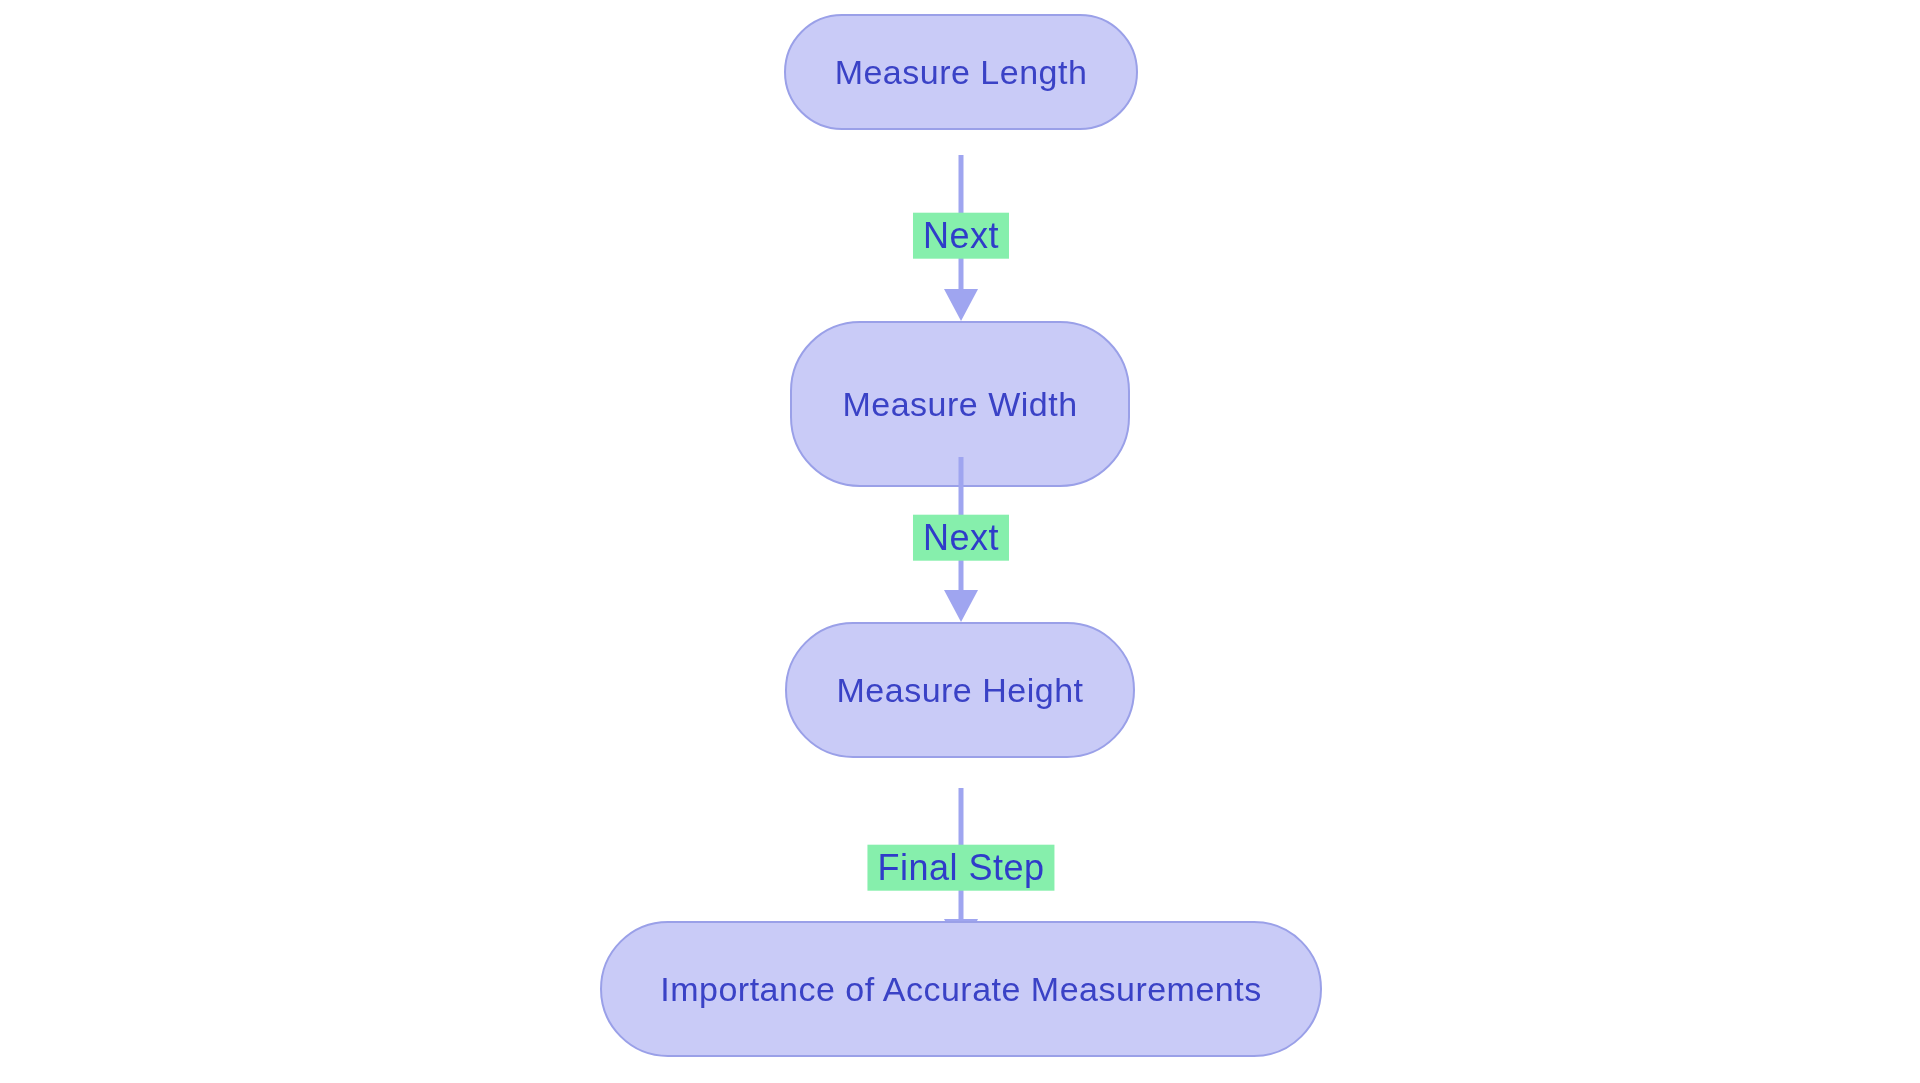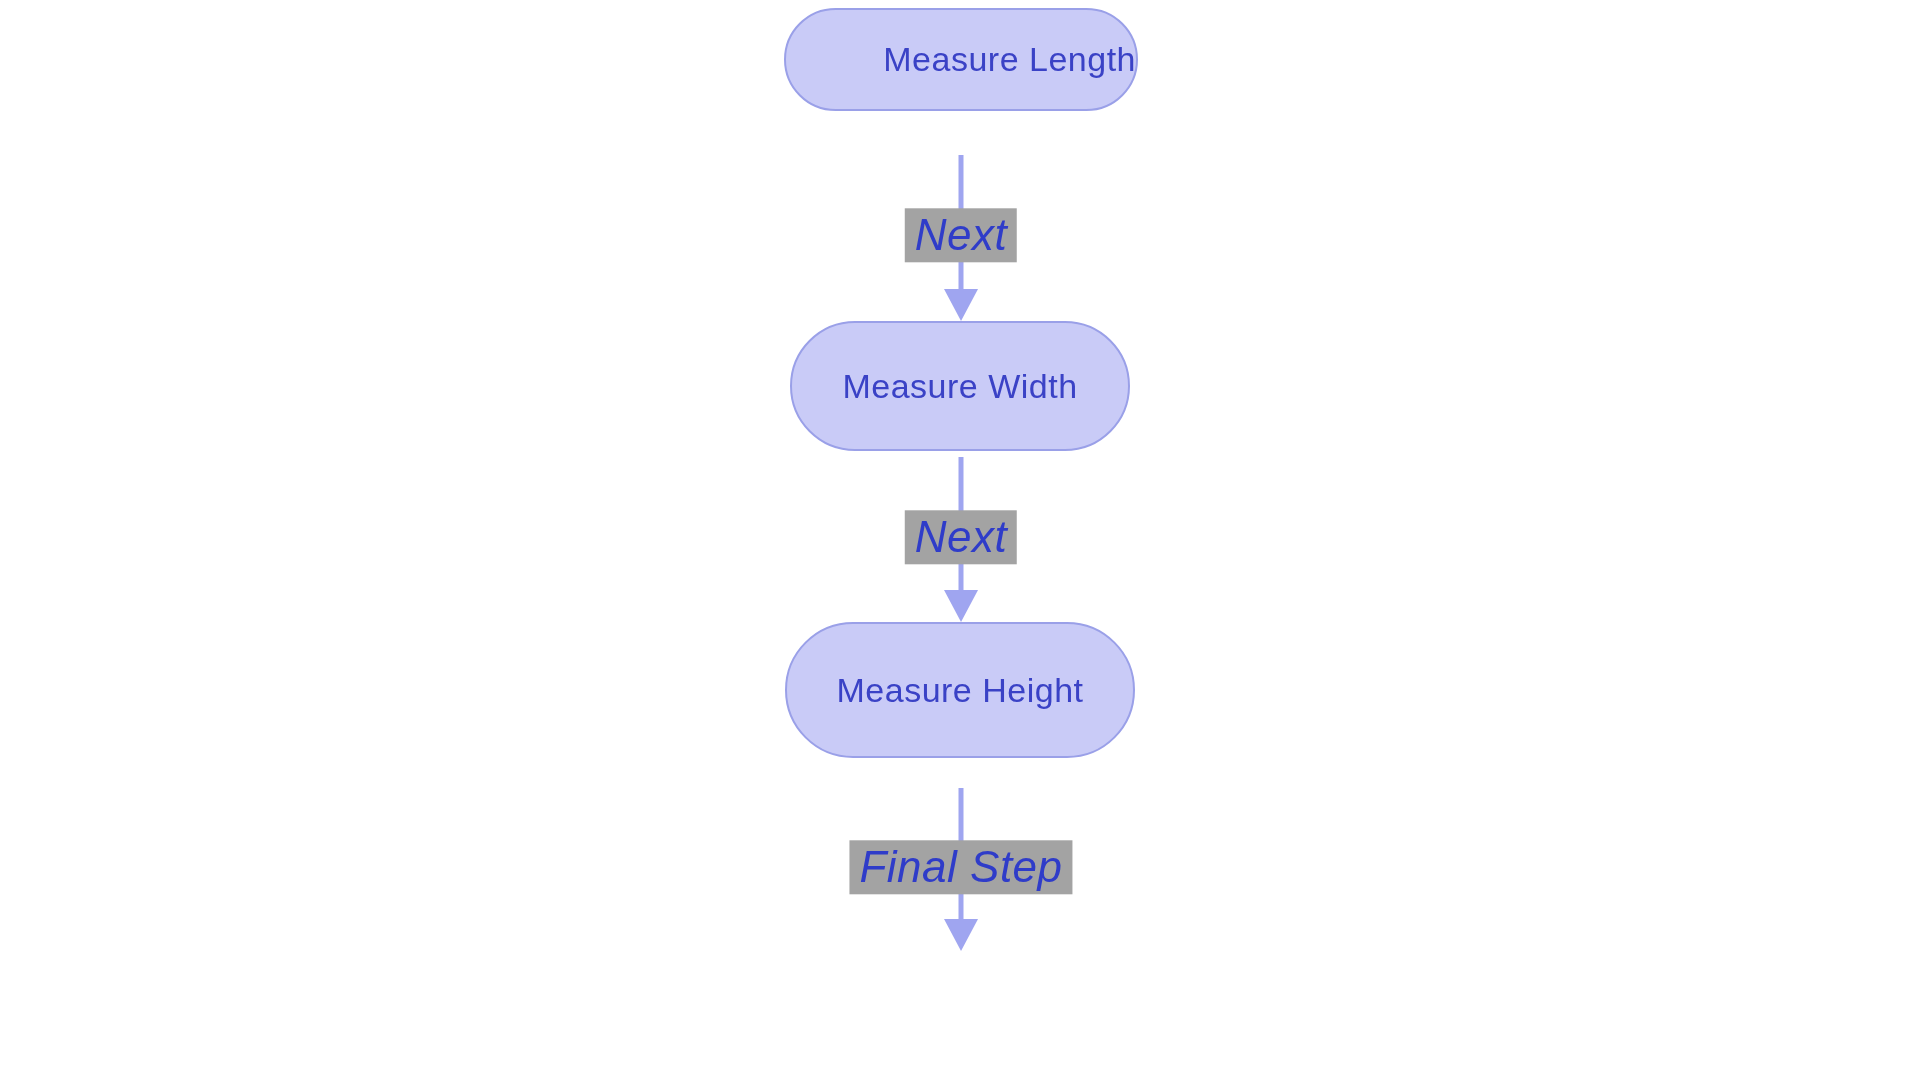--- a/index.html
+++ b/index.html
@@ -23,22 +23,22 @@
     box-sizing: border-box;
     background: var(--node-fill, #c9cbf7);
     border: 2px solid var(--node-border, #9aa0e8);
     border-radius: 70px;
     color: var(--node-text, #3a42c6);
     font-size: 34px;
     letter-spacing: 0.5px;
     text-align: center;
     white-space: nowrap;
   }
-  #node-1 { left: 784px; top: 8px;  width: 354px; height: 103px; justify-content: flex-end; }
-  #node-2 { left: 790px; top: 321px; width: 340px; height: 130px; }
+  #node-1 { left: 784px; top: 14px;  width: 354px; height: 116px; }
+  #node-2 { left: 790px; top: 321px; width: 340px; height: 166px; }
   #node-3 { left: 785px; top: 622px; width: 350px; height: 136px; justify-content: center; }
   #node-4 { left: 600px; top: 921px; width: 722px; height: 136px; }
 
   .edge {
     position: absolute;
     left: 944px;
     width: 34px;
   }
   #edge-1 { top: 155px; height: 166px; }
   #edge-2 { top: 457px; height: 165px; }
@@ -62,27 +62,26 @@
     height: 0;
     border-left: 17px solid transparent;
     border-right: 17px solid transparent;
     border-top: 32px solid var(--edge-line, #9fa5f0);
   }
   .edge-label {
     position: absolute;
     top: 50%;
     left: 50%;
     transform: translate(-50%, -55%);
-    background: #a3a3a3;
+    background: #86efac;
     padding: 2px 10px;
     color: var(--edge-label-text, #2f3cc9);
-    font-size: 44px;
+    font-size: 36px;
     letter-spacing: 0.5px;
     white-space: nowrap;
-    font-style: italic;
   }
 </style>
 </head>
 <body>
 
 <div class="canvas">
 
   <div class="node" id="node-1">
     <span>Measure Length</span>
   </div>
@@ -106,14 +105,17 @@
   <div class="node" id="node-3">
     <span>Measure Height</span>
   </div>
 
   <div class="edge" id="edge-3">
     <div class="edge-line"></div>
     <div class="arrowhead"></div>
     <div class="edge-label">Final Step</div>
   </div>
 
+  <div class="node" id="node-4">
+    <span>Importance of Accurate Measurements</span>
+  </div>
 
 </div>
 
 </body></html>

